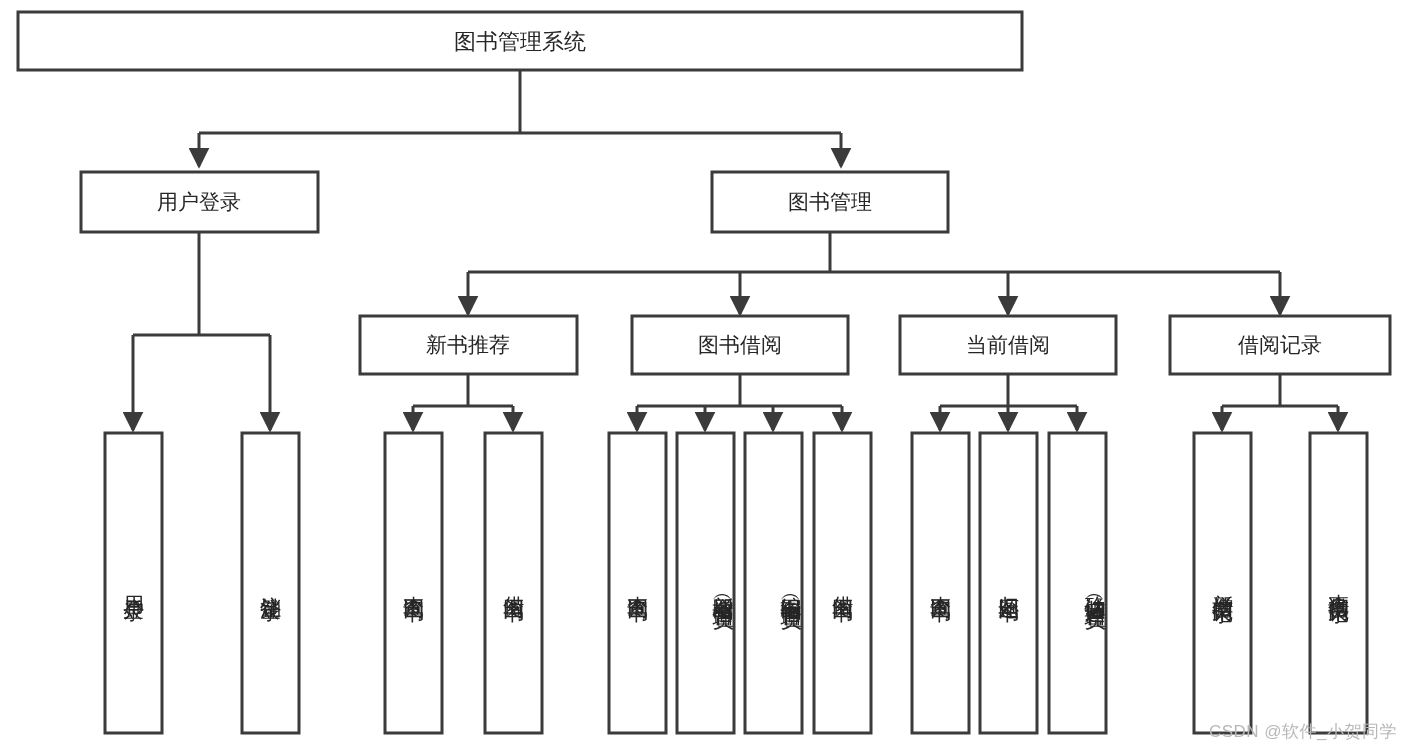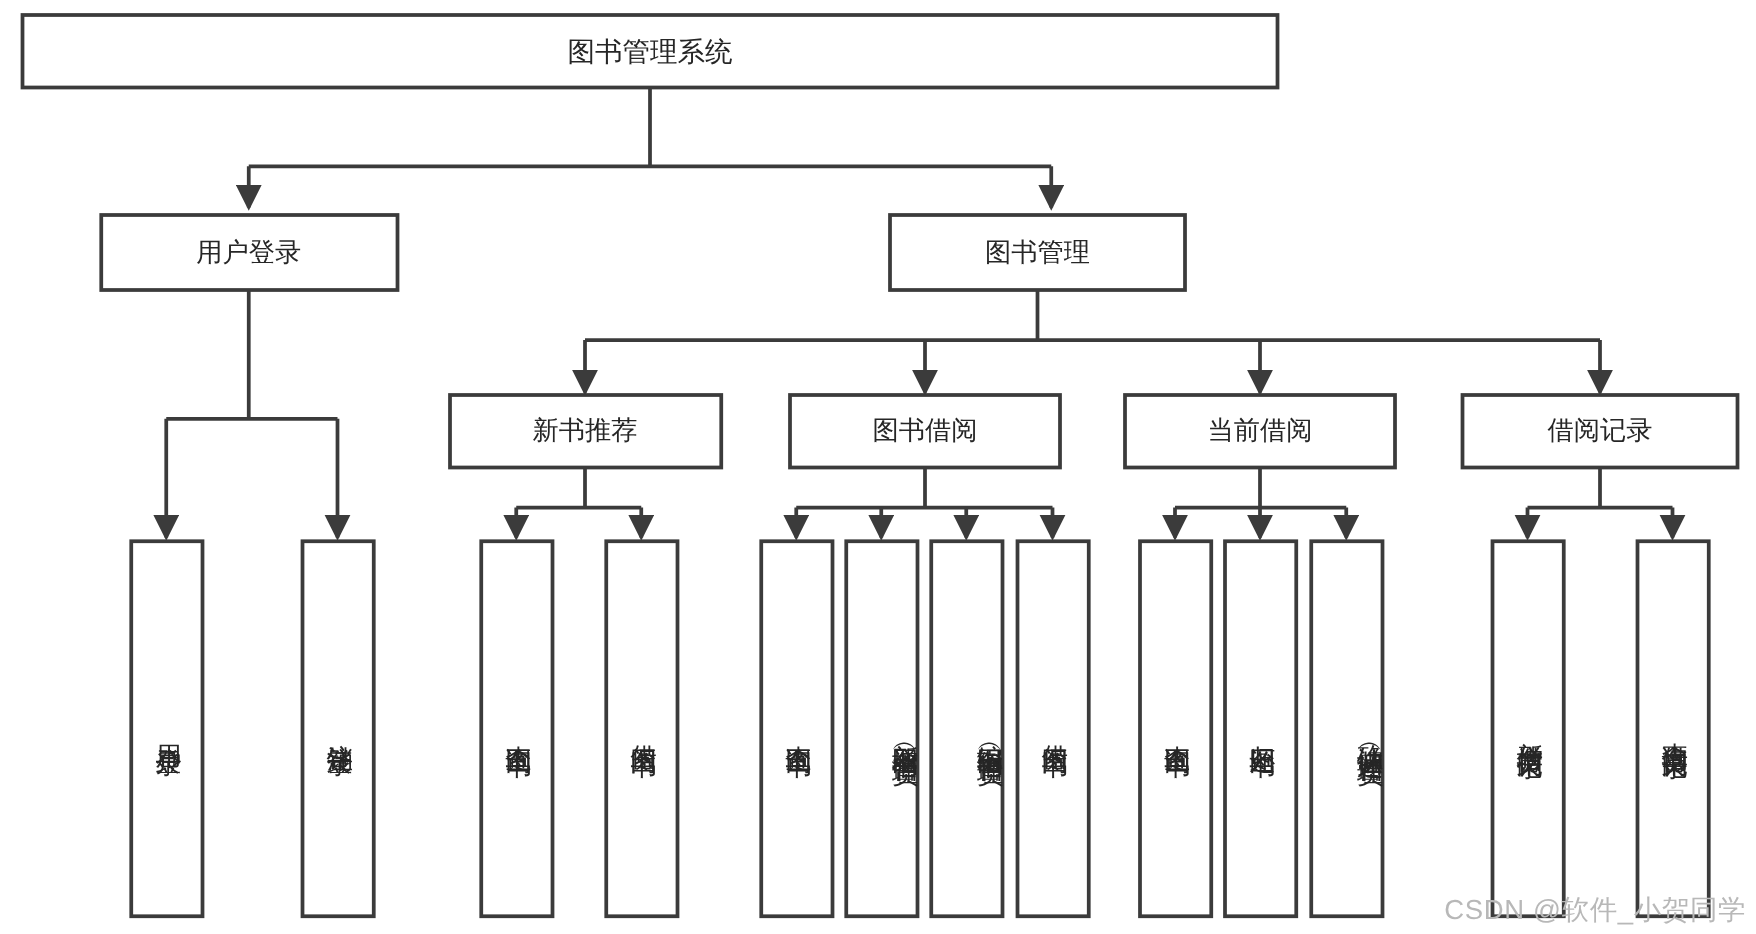--- a/index.html
+++ b/index.html
@@ -65,21 +65,21 @@
     align-items: center;
     justify-content: center;
     white-space: nowrap;
     pointer-events: none;
   }
   .watermark {
     position: absolute;
     right: 8px;
     bottom: 4px;
     font-family: "Liberation Sans", "DejaVu Sans", sans-serif;
-    font-size: 22px;
+    font-size: 17px;
     color: #b8b8b8;
     white-space: nowrap;
     letter-spacing: 0.5px;
   }
 </style>
 </head>
 <body>
 
 <div id="diagram-root">
 

